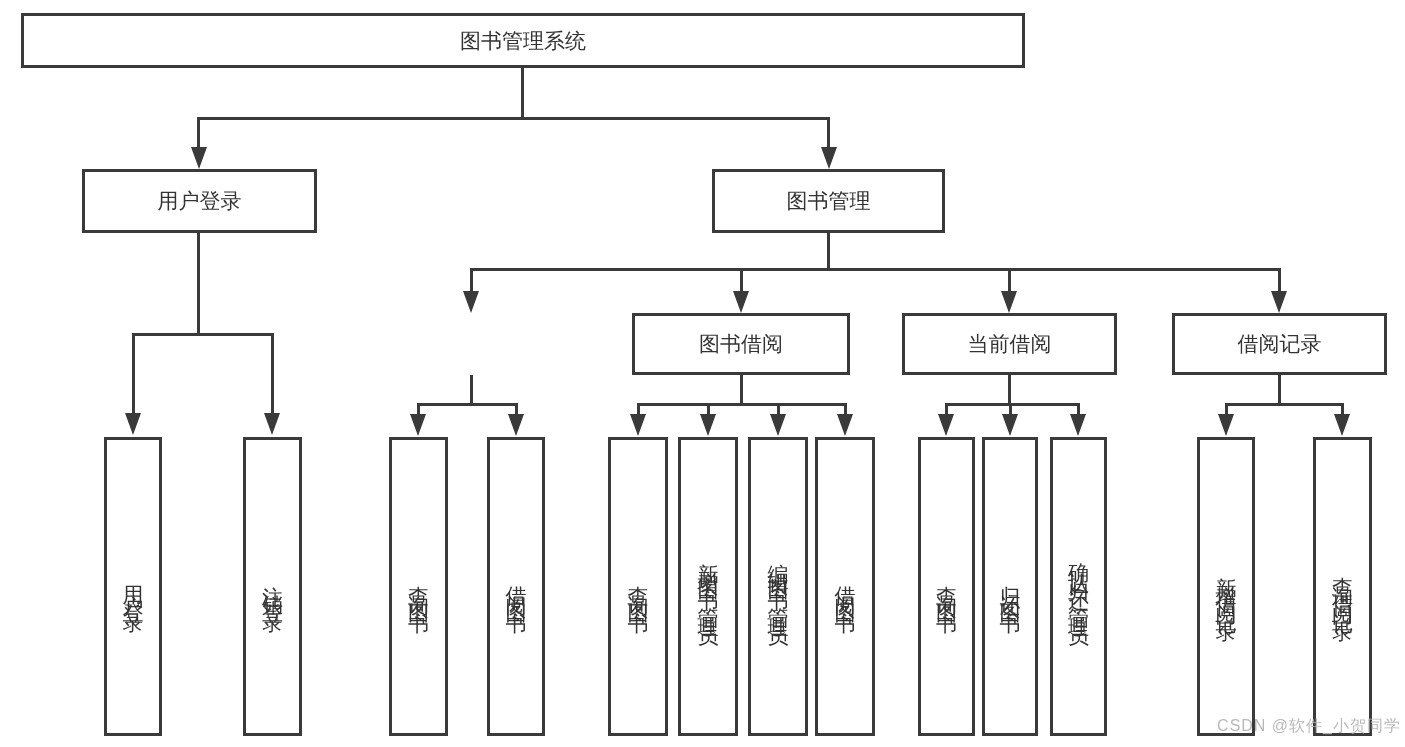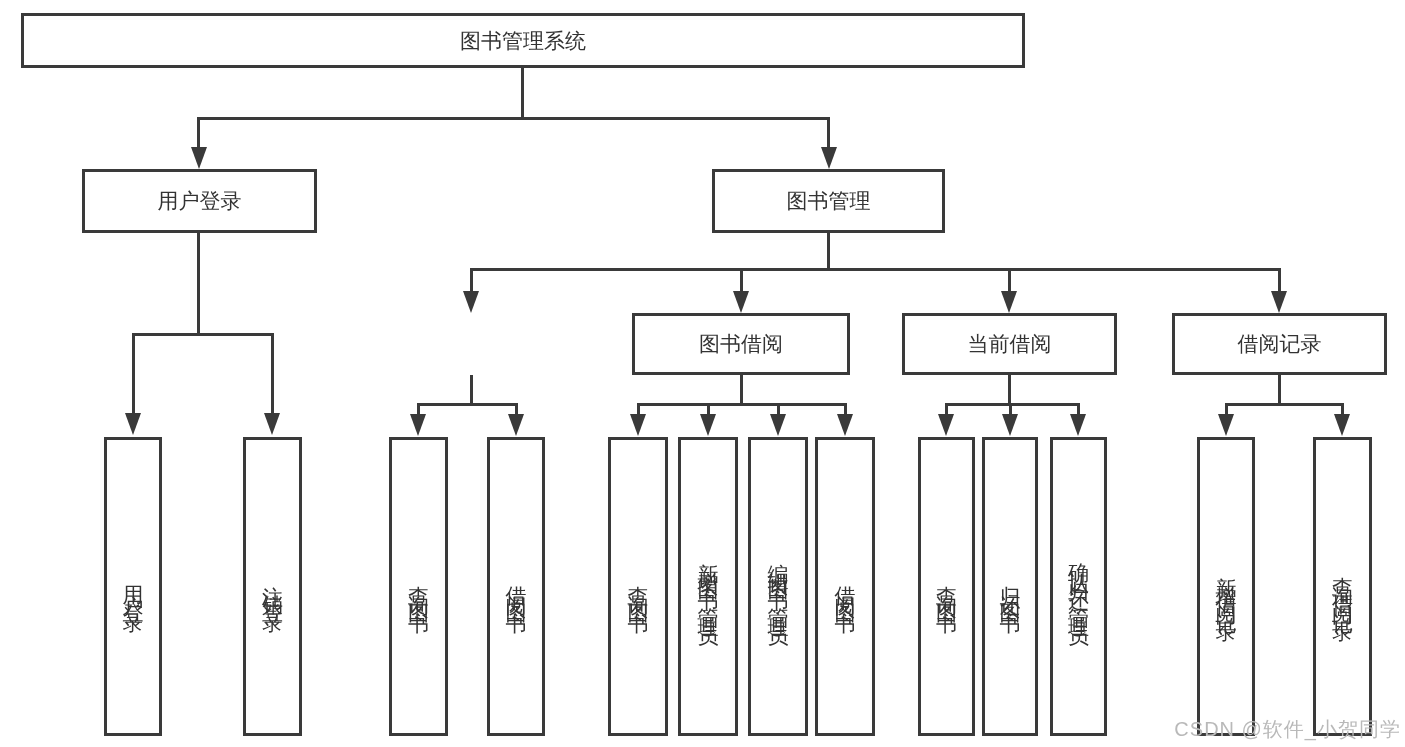--- a/index.html
+++ b/index.html
@@ -42,21 +42,21 @@
     width: 0;
     height: 0;
     border-left: 8px solid transparent;
     border-right: 8px solid transparent;
     border-top: 22px solid #3a3a3a;
   }
   .watermark {
     position: absolute;
     top: 716px;
     right: 4px;
-    font-size: 20px;
+    font-size: 16px;
     color: #b9b9b9;
     letter-spacing: 1px;
   }
 </style>
 </head>
 <body>
 
 <div id="canvas">
 
   <div class="box" style="left:21px; top:13px; width:1004px; height:55px;">图书管理系统</div>

